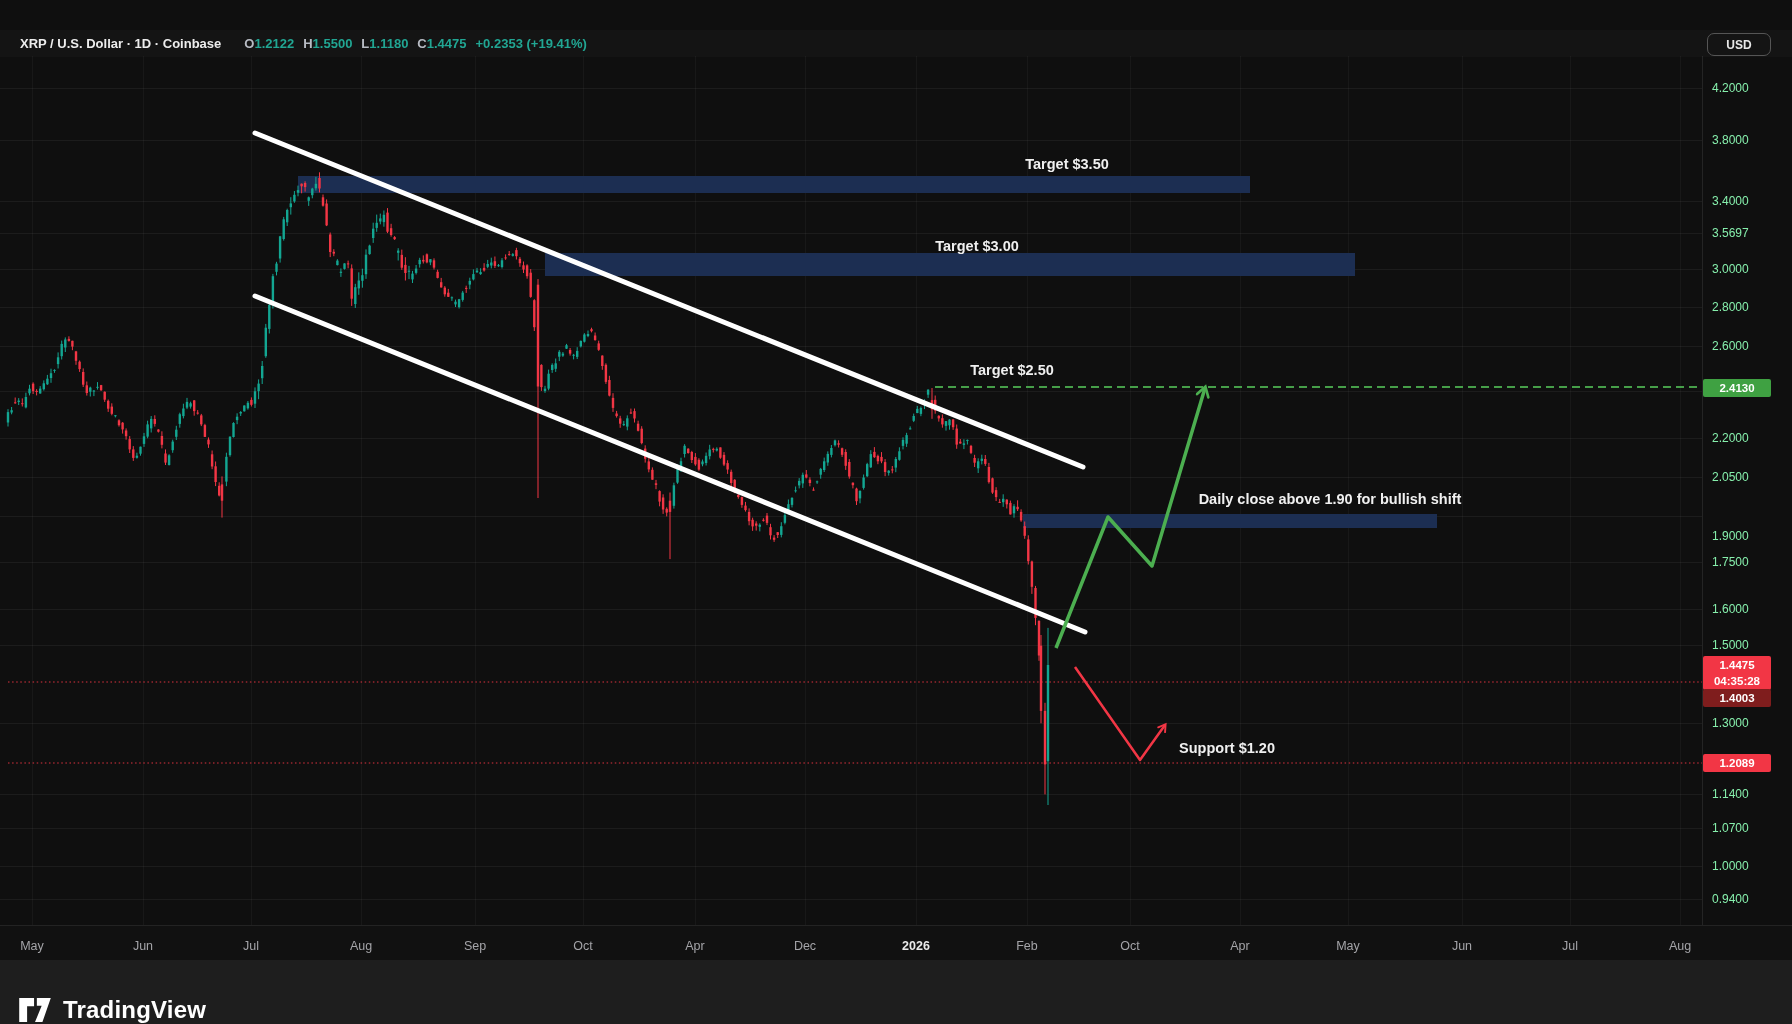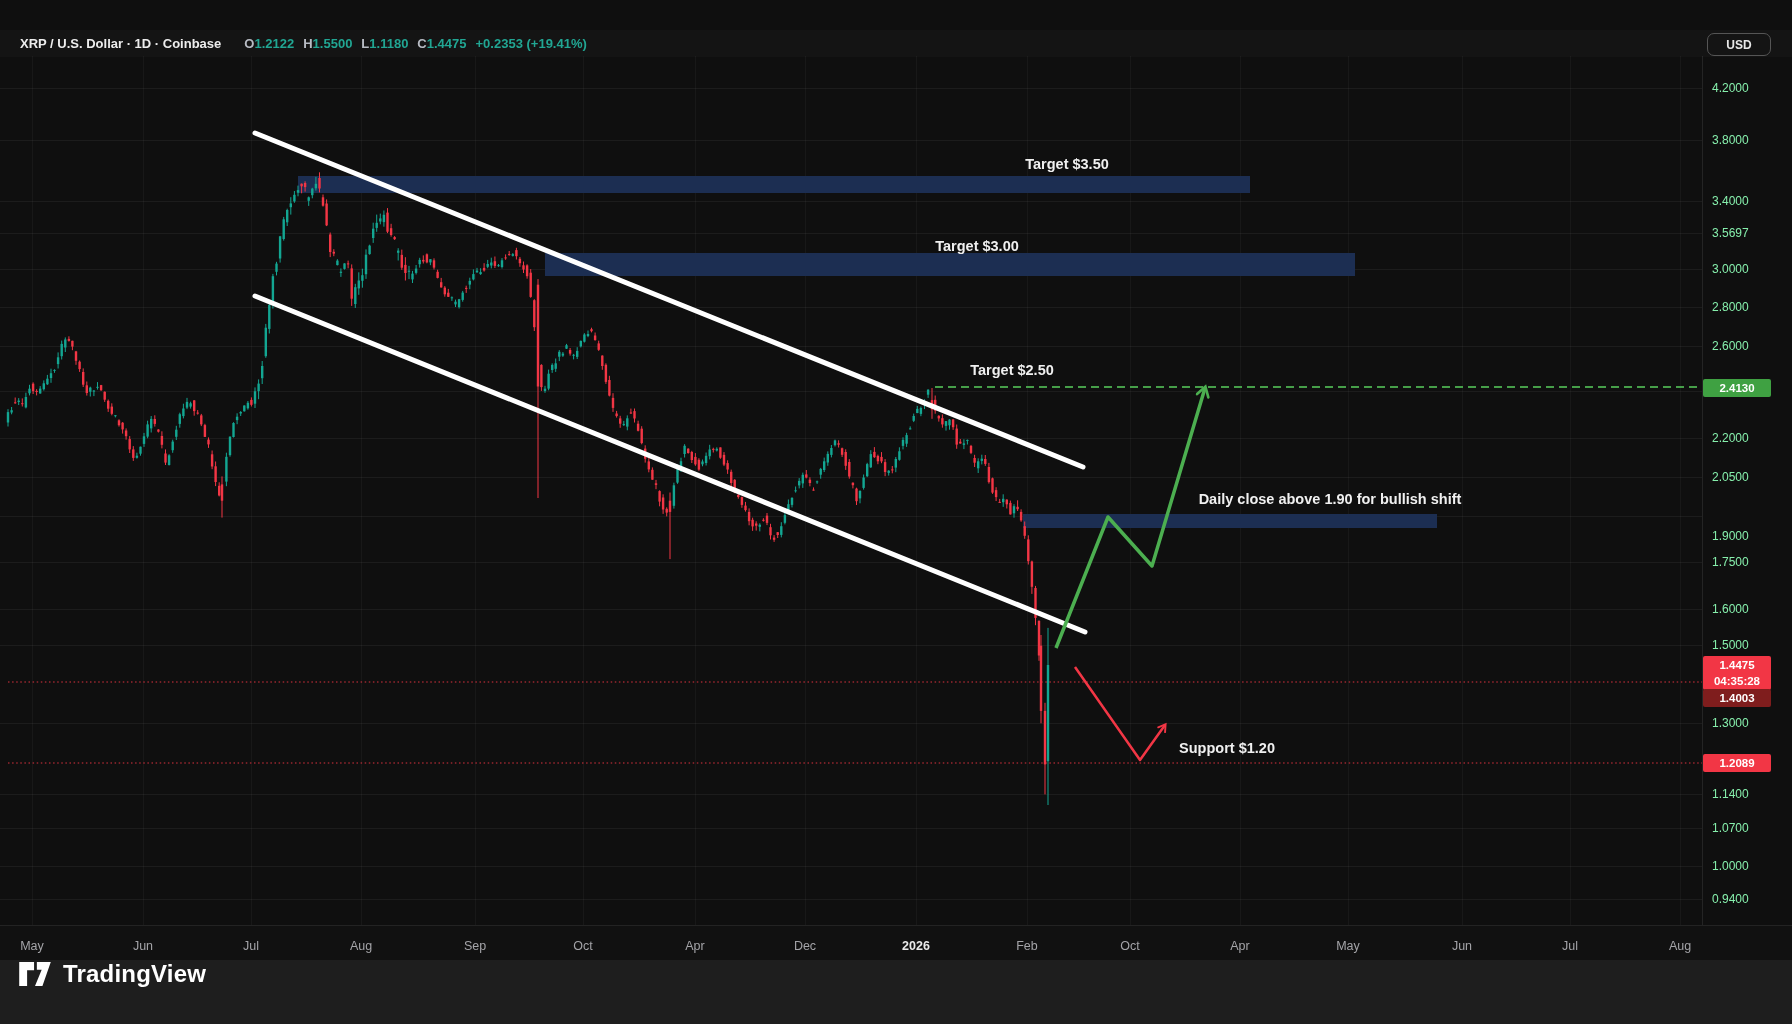--- a/index.html
+++ b/index.html
@@ -29,21 +29,21 @@
                background:rgba(255,255,255,.09);}
   .ylab{position:absolute;left:1712px;height:16px;line-height:16px;font-size:12px;color:#86efac;}
   .strip{position:absolute;left:0;top:925px;width:1792px;height:35px;background:#111;
          border-top:1px solid rgba(255,255,255,.08);box-sizing:border-box;}
   .xlab{position:absolute;top:939px;transform:translateX(-50%);font-size:12.5px;color:#a4a4a8;}
   .xlab.major{color:#e9e9e9;font-weight:700;}
   .tag{position:absolute;left:1703px;width:68px;border-radius:2px;color:#fff;font-size:11.5px;
        font-weight:700;text-align:center;padding:1px 0;box-sizing:border-box;}
   .tag div{line-height:16px;}
   .footer{position:absolute;left:0;top:960px;width:1792px;height:64px;background:#1e1e1e;
-          display:flex;align-items:flex-start;}
+          display:flex;align-items:flex-end;}
   .logo{display:flex;align-items:center;gap:11px;margin-left:18px;color:#fff;
         font-weight:700;font-size:24px;letter-spacing:.2px;cursor:pointer;}
 </style>
 </head>
 <body>
 
 <div id="app">
 
 
   <div class="header">

